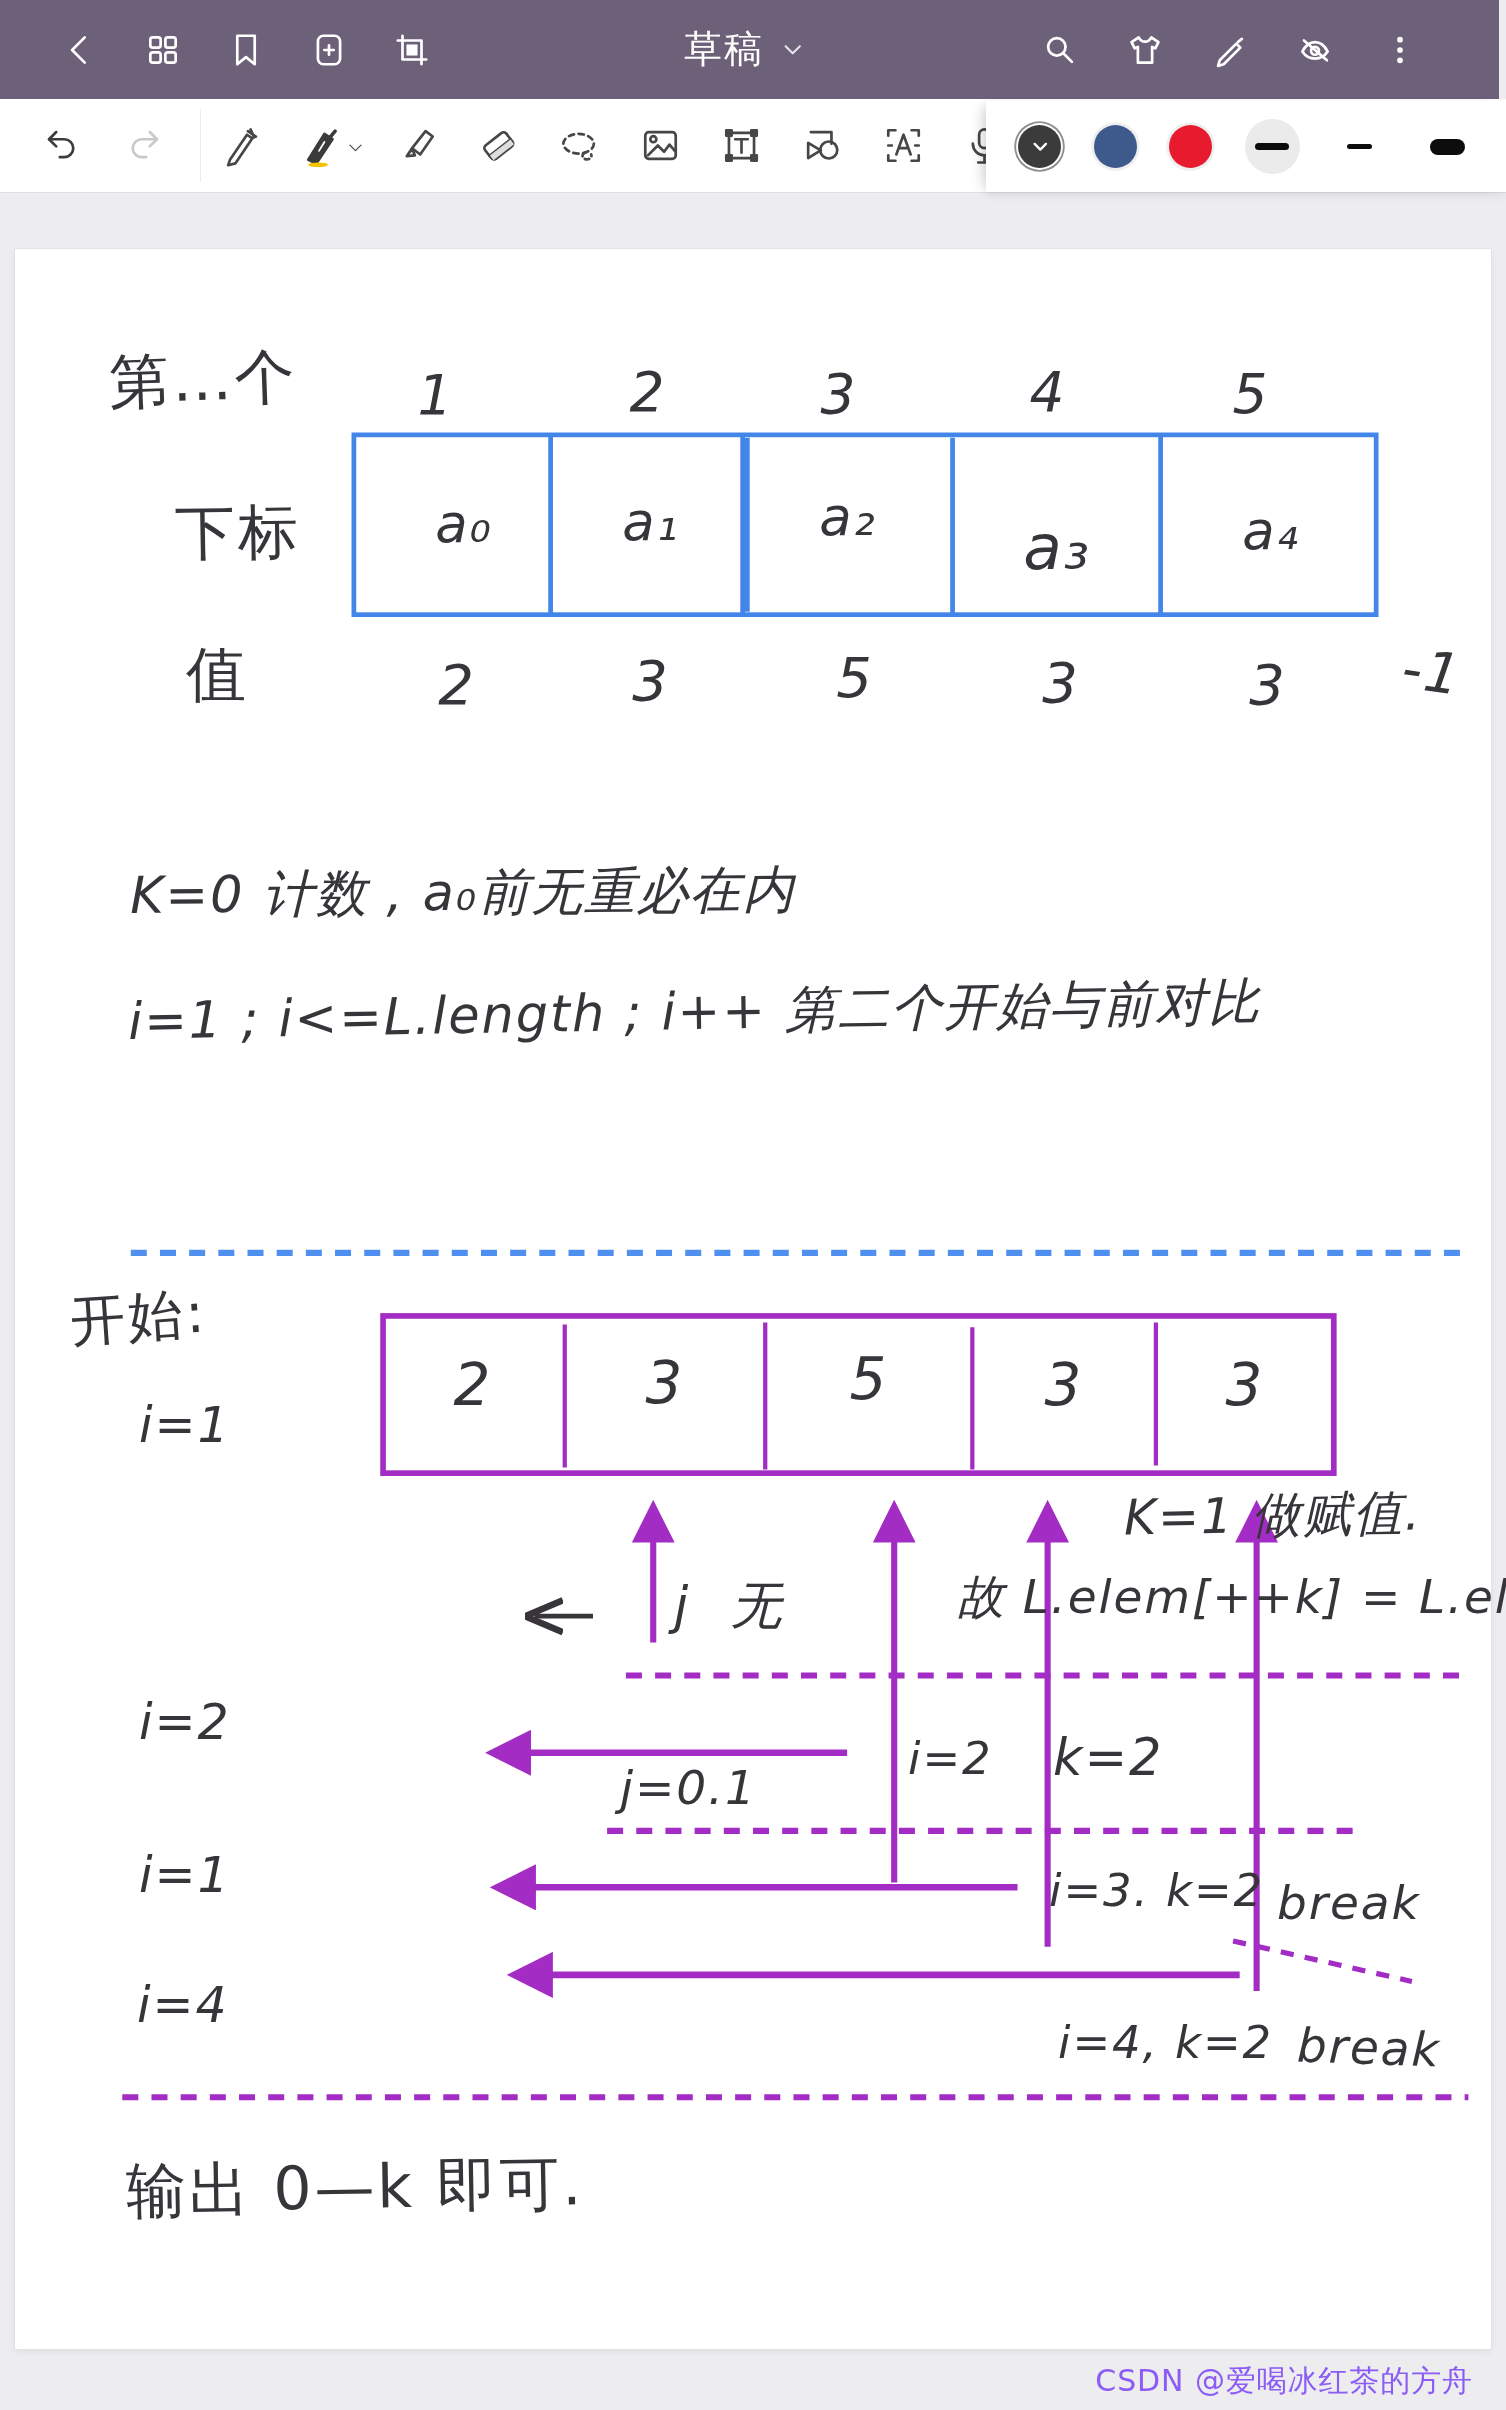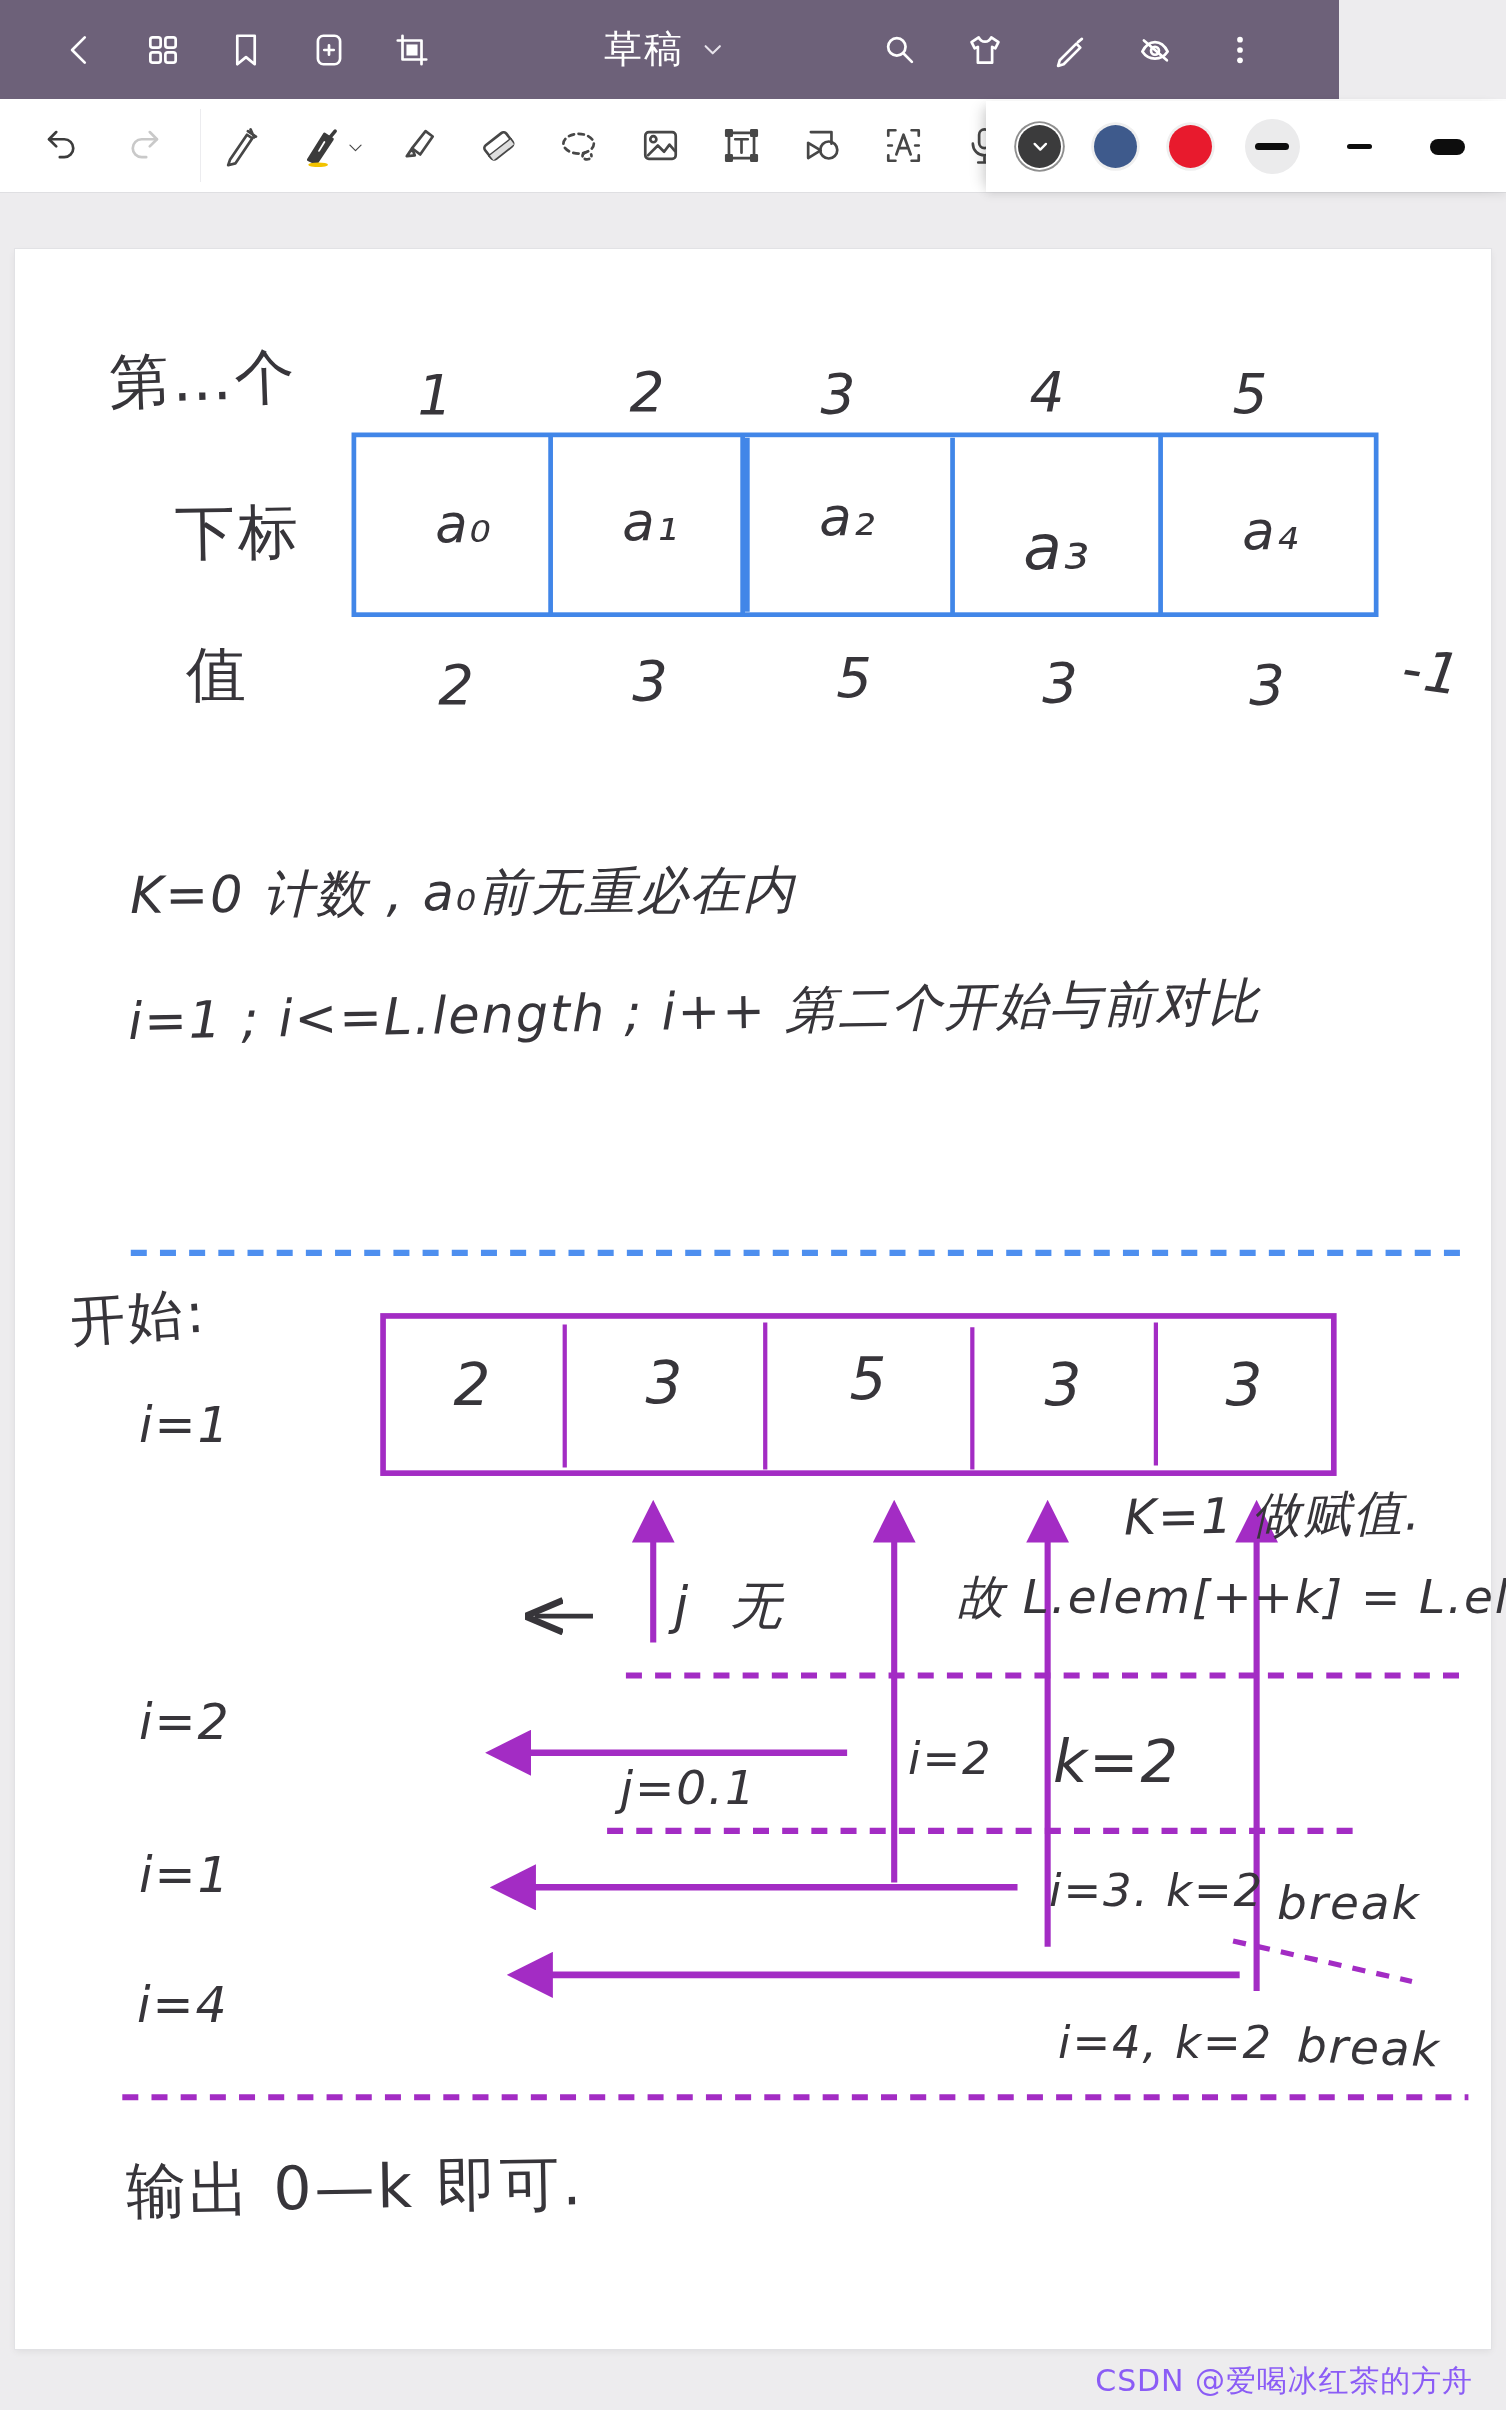--- a/index.html
+++ b/index.html
@@ -2,21 +2,21 @@
 <html style="font-size:15px"><head>
 <meta charset="utf-8">
 <style>
   html,body{margin:0;padding:0;}
   body{
     width:1507px;height:2411px;overflow:hidden;position:relative;
     background:#edecee;font-family:"DejaVu Sans",sans-serif;
   }
   
   .header{
-    position:absolute;top:0;left:0;width:1339px;height:99px;
+    position:absolute;top:0;left:0;width:1499px;height:99px;
     background:#6d6179;display:flex;align-items:center;
   }
   .hgroup{display:flex;align-items:center;}
   .hleft{gap:43px;padding-left:60px;}
   .hright{margin-left:auto;gap:45px;padding-right:79px;}
   .hbtn{width:40px;height:40px;display:flex;align-items:center;justify-content:center;cursor:pointer;}
   .hbtn svg{stroke:#fff;fill:none;stroke-width:3.4;stroke-linecap:round;stroke-linejoin:round;}
   .hcenter{
     position:absolute;left:50%;top:0;height:99px;transform:translateX(-54%);
     display:flex;align-items:center;gap:17px;color:#fff;
@@ -333,21 +333,21 @@
     <div class="hw ctr lat" style="left:1002px;top:1106px;width:94px;font-size:58px;">3</div>
     <div class="hw ctr lat" style="left:1183px;top:1106px;width:94px;font-size:58px;">3</div>
 
     <div class="hw lat" style="left:1109px;top:1241px;font-size:49px;transform:rotate(-1deg);">K=1 做赋值.</div>
     <div class="hw lat" style="left:659px;top:1330px;font-size:51px;letter-spacing:13px;">j 无</div>
     <div class="hw lat" style="left:942px;top:1323px;font-size:47px;">故 L.elem[++k] = L.elem[i]</div>
 
     <div class="hw lat" style="left:124px;top:1448px;font-size:49px;">i=2</div>
     <div class="hw lat" style="left:605px;top:1514px;font-size:47px;">j=0.1</div>
     <div class="hw lat" style="left:893px;top:1486px;font-size:45px;">i=2</div>
-    <div class="hw lat" style="left:1038px;top:1482px;font-size:59px;">k=2</div>
+    <div class="hw lat" style="left:1038px;top:1482px;font-size:51px;">k=2</div>
 
     <div class="hw lat" style="left:124px;top:1601px;font-size:49px;">i=1</div>
     <div class="hw lat" style="left:1034px;top:1618px;font-size:45px;">i=3. k=2</div>
     <div class="hw lat" style="left:1262px;top:1629px;font-size:47px;">break</div>
 
     <div class="hw lat" style="left:122px;top:1731px;font-size:49px;">i=4</div>
     <div class="hw lat" style="left:1043px;top:1770px;font-size:45px;">i=4, k=2</div>
     <div class="hw lat" style="left:1282px;top:1774px;font-size:47px;transform:rotate(2deg);">break</div>
 
     <div class="hw cjk" style="left:111px;top:1907px;font-size:60px;transform:rotate(-1deg);">输出  0—k 即可.</div>

